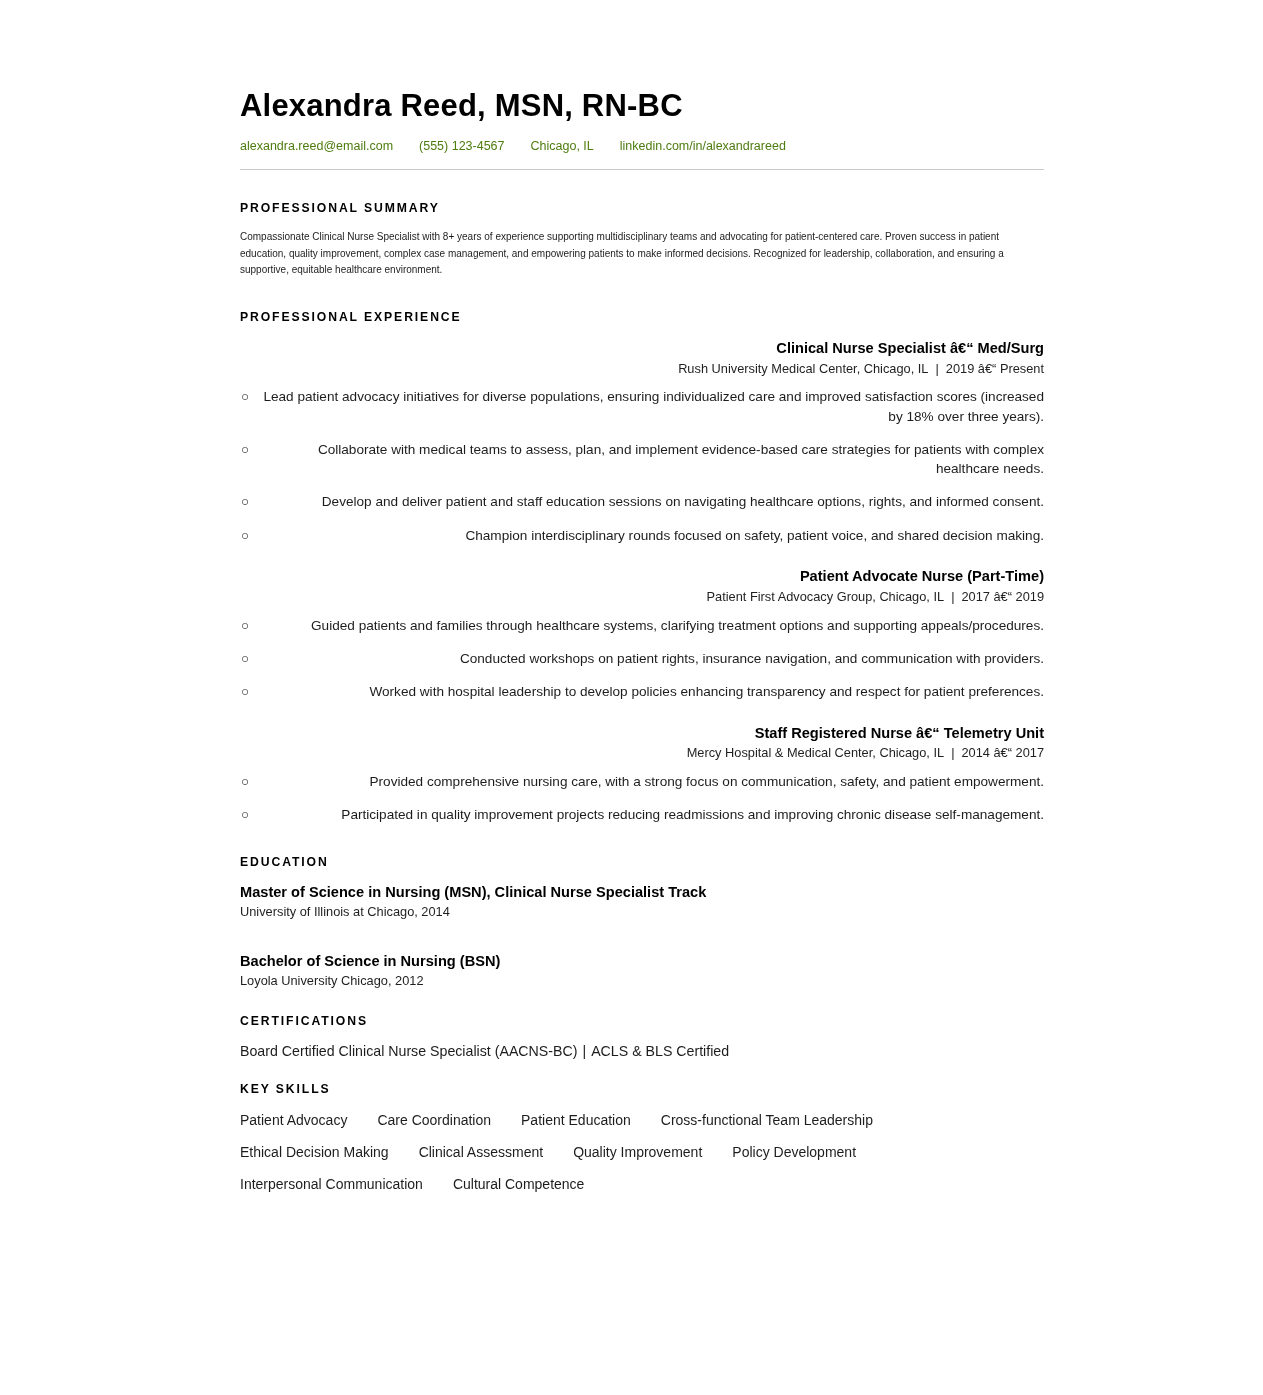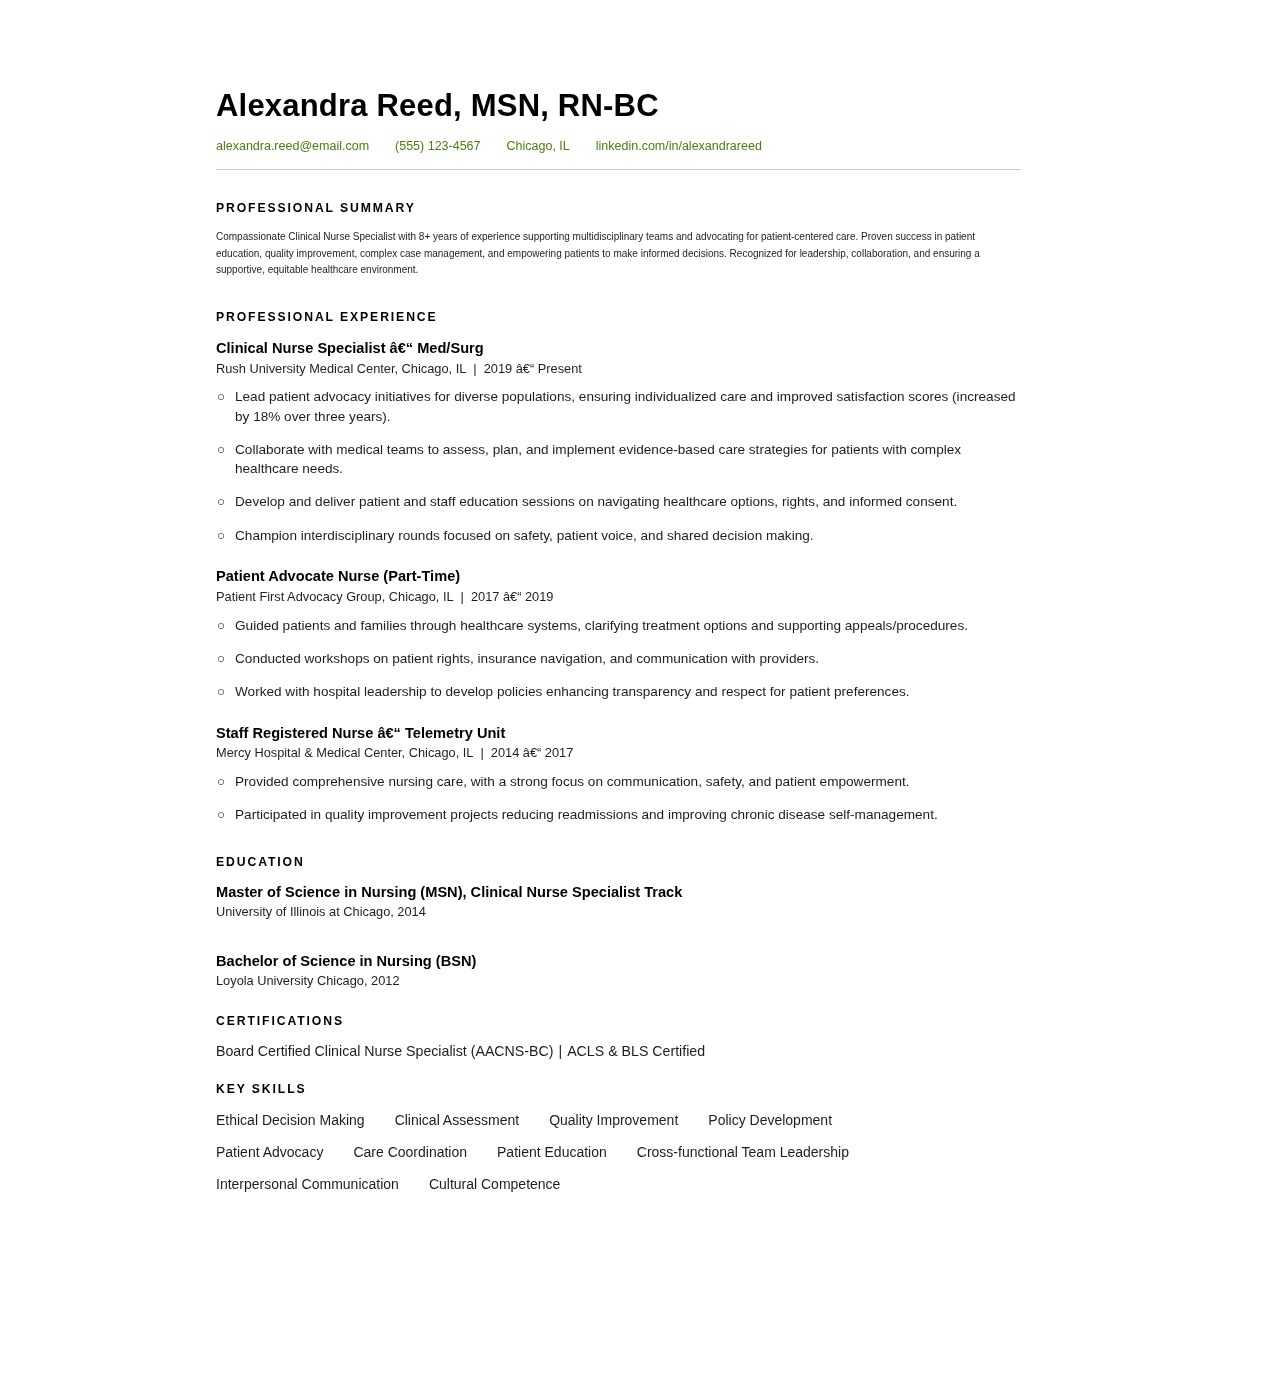--- a/index.html
+++ b/index.html
@@ -17,21 +17,21 @@
   }
   .page {
     width: 1263px;
     height: 1395px;
     position: relative;
     background: #ffffff;
     box-sizing: border-box;
   }
   .sheet {
     position: absolute;
-    left: 216px;
+    left: 240px;
     top: 88px;
     width: 804px;
   }
 
   
   .name {
     font-size: 31px;
     font-weight: bold;
     letter-spacing: 0.2px;
     color: #000000;
@@ -81,21 +81,21 @@
     margin: 0;
     max-width: 796px;
   }
 
   .spacer-summary { height: 31px; }
   .spacer-edu { height: 30px; }
   .spacer-cert { height: 24px; }
   .spacer-skills { height: 20px; }
 
   
-  .job { margin: 0 0 0 0; }
+  .job { margin: 0 0 0 0; text-align: right; }
   .job + .job { margin-top: 22px; }
   .job-title {
     font-size: 14.6px;
     font-weight: bold;
     color: #000000;
     margin: 0 0 3px 0;
     line-height: 1.3;
   }
   .job-meta {
     font-size: 12.8px;
@@ -253,32 +253,32 @@
         <span>Board Certified Clinical Nurse Specialist (AACNS-BC)</span><span class="sep">|</span><span>ACLS &amp; BLS Certified</span>
       </p>
     </div>
 
     <div class="spacer-skills"></div>
 
     <div class="section">
       <div class="sec-title">KEY SKILLS</div>
       <div class="skills-rows">
         <div class="skills-row">
+          <span class="skill">Patient Advocacy</span>
+          <span class="skill">Care Coordination</span>
+          <span class="skill">Patient Education</span>
+          <span class="skill">Cross-functional Team Leadership</span>
+        </div>
+        <div class="skills-row">
           <span class="skill">Ethical Decision Making</span>
           <span class="skill">Clinical Assessment</span>
           <span class="skill">Quality Improvement</span>
           <span class="skill">Policy Development</span>
         </div>
         <div class="skills-row">
-          <span class="skill">Patient Advocacy</span>
-          <span class="skill">Care Coordination</span>
-          <span class="skill">Patient Education</span>
-          <span class="skill">Cross-functional Team Leadership</span>
-        </div>
-        <div class="skills-row">
           <span class="skill">Interpersonal Communication</span>
           <span class="skill">Cultural Competence</span>
         </div>
       </div>
     </div>
 
   </div>
 </div>
 
 </body></html>

